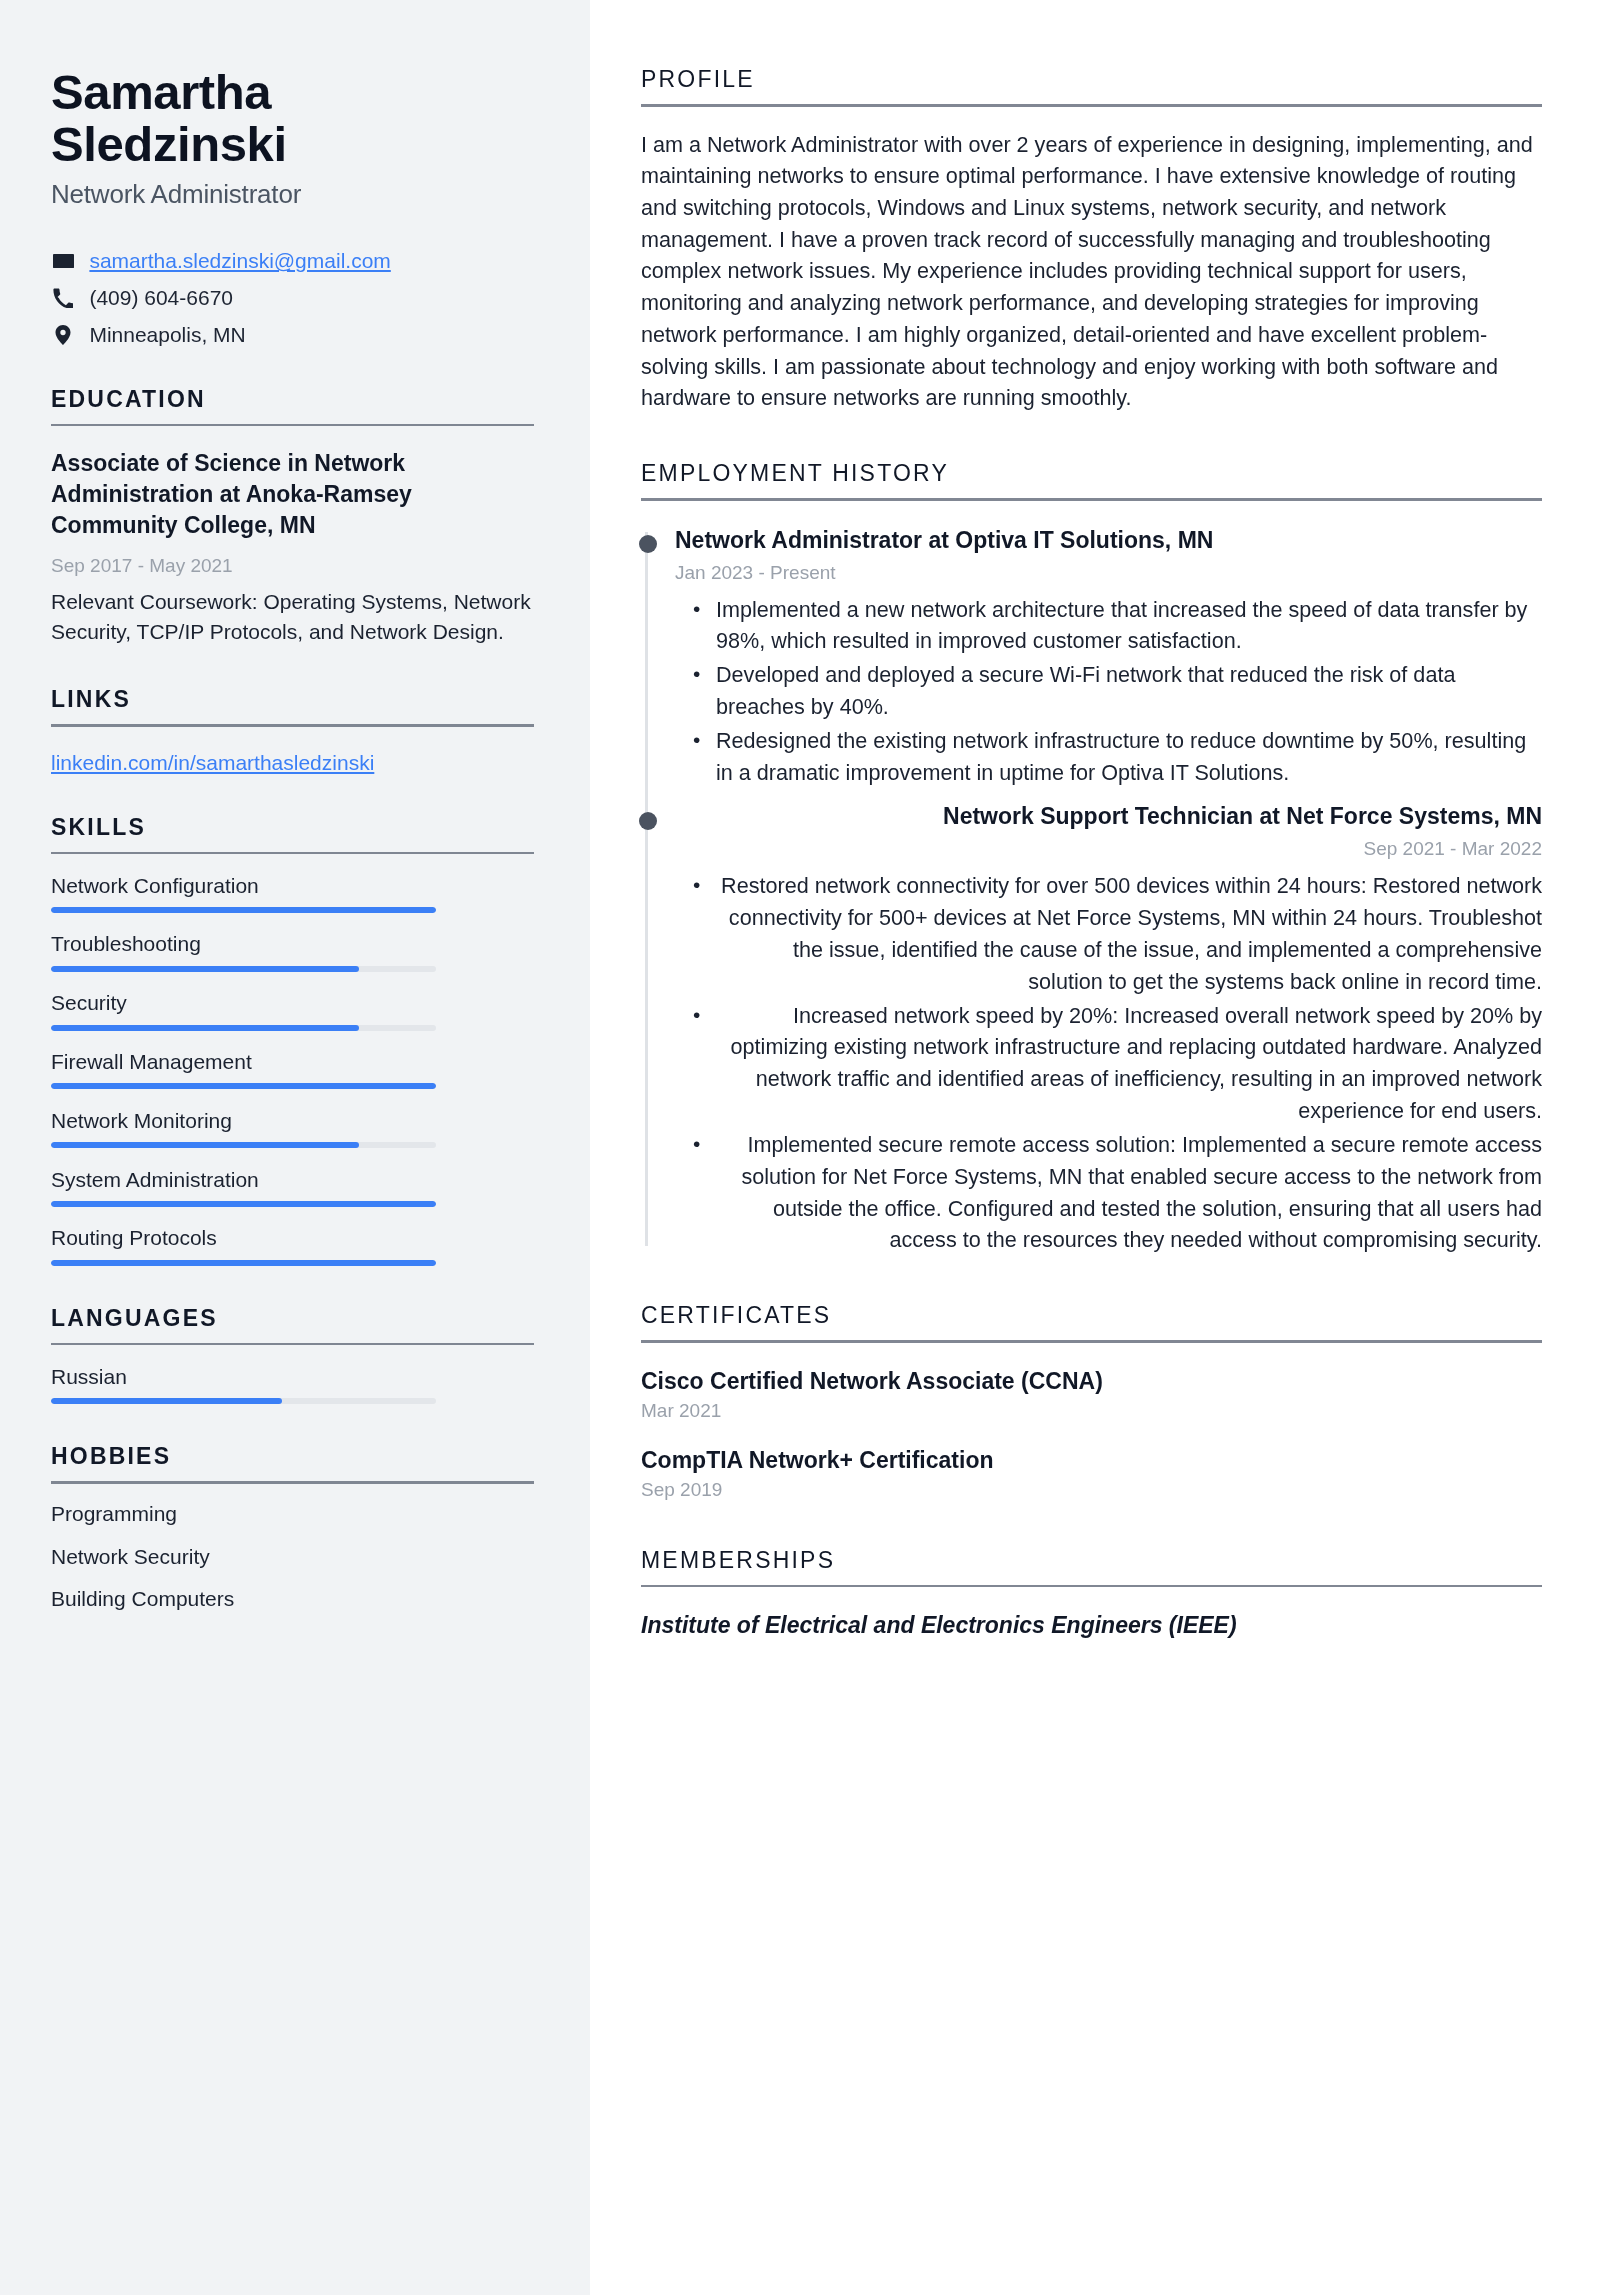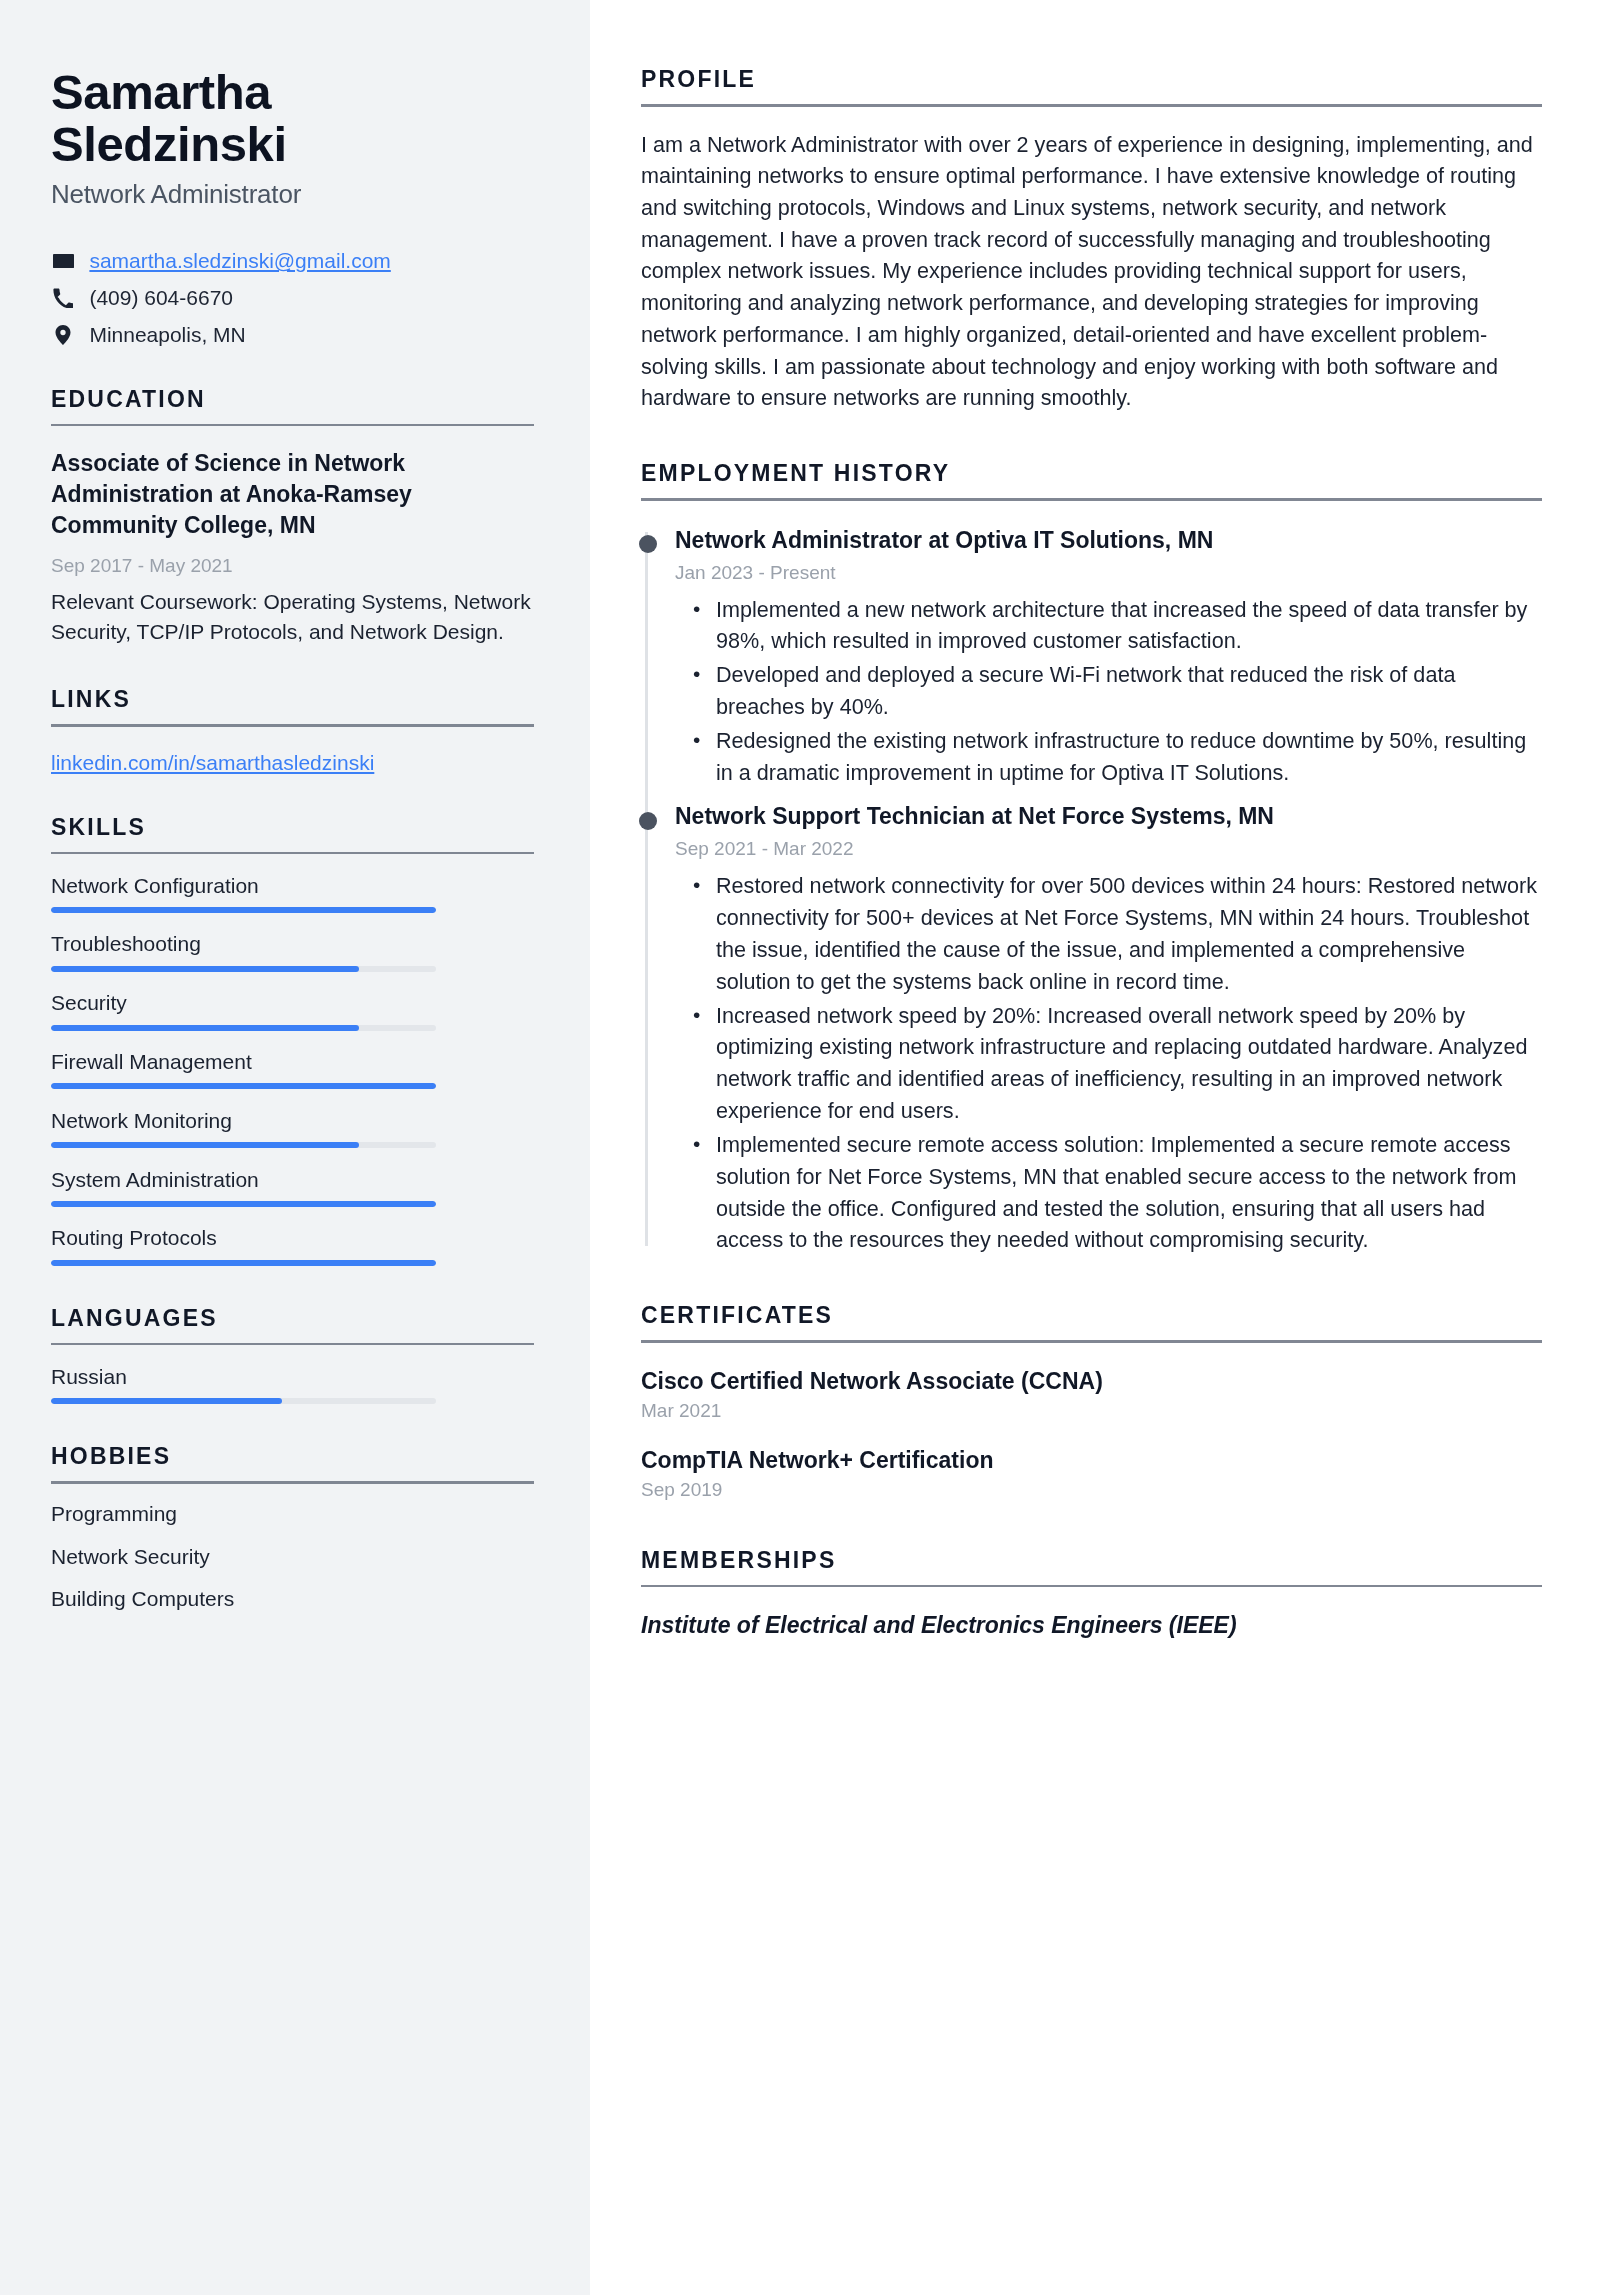--- a/index.html
+++ b/index.html
@@ -63,39 +63,39 @@
   .skill-label { font-size:21px; color:#1b2230; margin-bottom:9.3px; }
   .bar { height:6px; border-radius:3.4px; background:#e3e6ea; width:385px; overflow:hidden; }
   .bar-fill { height:6px; border-radius:3.4px; background:#3b7ff6; }
 
   .plain-item { font-size:21px; color:#1b2230; margin-top:18.6px; }
   .plain-item:first-of-type { margin-top:24px; }
 
   
   .main { flex:1; background:#ffffff; padding:66px 82px 0 51px; }
   .m-sec-title {
-    font-size:23px; font-weight:700; letter-spacing:2.2px;
+    font-size:23px; font-weight:400; letter-spacing:2.2px;
     color:#111827; text-transform:uppercase;
   }
   .m-sec-rule { height:2.5px; background:#6b7280; margin-top:11px; opacity:.85; }
   .m-sec { margin-top:46px; }
   .m-sec:first-child { margin-top:0; }
 
   .profile-text {
     font-size:21.6px; line-height:1.47; margin-top:22px;
     color:#1b2230; text-align:left;
   }
 
   .timeline { position:relative; margin-top:25px; padding-left:34px; }
   .timeline::before {
     content:""; position:absolute; left:4.2px; top:6.8px; bottom:10px;
     width:2.5px; background:#dfe2e6;
   }
   .job { position:relative; margin-bottom:13.5px; }
-  .job:last-child { margin-bottom:7px; }
+  .job:last-child { margin-bottom:7px;text-align:right; }
   .job-dot {
     position:absolute; left:-36px; top:9.3px;
     width:18px; height:18px; border-radius:50%;
     background:#4b5360;
   }
   .job-head { font-size:23px; font-weight:700; color:#111827; line-height:1.3; }
   .job-date { font-size:19px; color:#9aa1ab; margin-top:6px; }
   .bullets { margin-top:10px; padding-left:41px; }
   .bullets li {
     font-size:21.6px; line-height:1.47; color:#1b2230;

